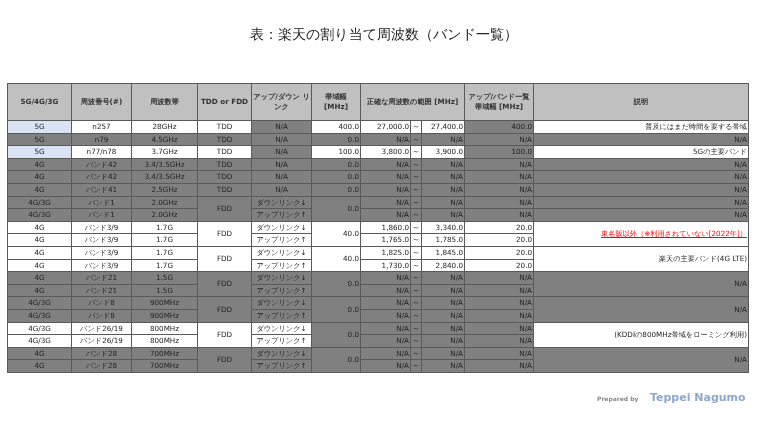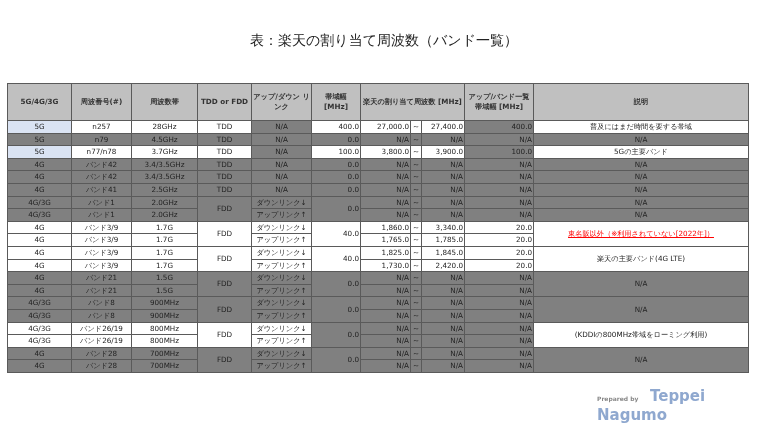--- a/index.html
+++ b/index.html
@@ -1,32 +1,32 @@
 <!DOCTYPE html>
 <html><head>
 <meta charset="utf-8">
 <style>
   html, body { margin:0; padding:0; }
   body { width:768px; height:432px; background:#ffffff; position:relative; overflow:hidden;
          font-family:"DejaVu Sans", sans-serif; color:#222; }
-  .title { position:absolute; left:0; top:32px; width:768px; text-align:center; font-size:14px; color:#222; }
+  .title { position:absolute; left:0; top:26px; width:768px; text-align:center; font-size:14px; color:#222; }
   table { position:absolute; left:7px; top:83px; border-collapse:collapse; table-layout:fixed; font-size:7.2px; }
   td, th { border:1px solid #5a5a5a; padding:0 1px; white-space:nowrap; overflow:hidden; height:11.6px; line-height:11.6px; }
   th { background:#c0c0c0; font-weight:bold; font-size:7.2px; height:36px; line-height:10px; white-space:normal; text-align:center; color:#333; }
   .g { background:#808080; }
   .w { background:#ffffff; }
   .b { background:#dae3f3; }
   .c { text-align:center; }
   .r { text-align:right; }
-  .l { text-align:center; }
+  .l { text-align:right; }
   .tilde { text-align:center; padding:0; }
   .red { color:#ff0000;text-decoration:underline; }
   .credit { position:absolute; left:597px; top:386px; color:#8fa8cf; font-weight:bold; }
   .credit .pb { font-size:6px; color:#888; margin-right:6px; }
-  .credit .nm { font-size:15px; }
+  .credit .nm { font-size:11px; }
 </style>
 </head>
 <body>
 
 <div class="title">表：楽天の割り当て周波数（バンド一覧）</div>
 
 <table>
   <colgroup>
     <col style="width:64px">
       <col style="width:60px">
@@ -41,21 +41,21 @@
       <col style="width:215px">
   </colgroup>
   <tbody>
       <tr>
     <th>5G/4G/3G</th>
     <th>周波番号(#)</th>
     <th>周波数帯</th>
     <th>TDD or FDD</th>
     <th>アップ/ダウン リンク</th>
     <th>帯域幅 [MHz]</th>
-    <th colspan="3">楽天の割り当て周波数 [MHz]</th>
+    <th colspan="3">正確な周波数の範囲 [MHz]</th>
     <th>アップ/バンド一覧 帯域幅 [MHz]</th>
     <th>説明</th>
   </tr>
 
   <tr>
     <td class="b c">5G</td>
     <td class="w c">n257</td>
     <td class="w c">28GHz</td>
     <td class="w c">TDD</td>
     <td class="g c">N/A</td>
@@ -197,21 +197,21 @@
     <td class="w r">20.0</td>
     <td class="w l" rowspan="2">楽天の主要バンド(4G LTE)</td>
   </tr>
   <tr>
     <td class="w c">4G</td>
     <td class="w c">バンド3/9</td>
     <td class="w c">1.7G</td>
     <td class="w c">アップリンク↑</td>
     <td class="w r">1,730.0</td>
     <td class="w tilde">~</td>
-    <td class="w r">2,420.0</td>
+    <td class="w r">2,840.0</td>
     <td class="w r">20.0</td>
   </tr>
 
   <tr>
     <td class="g c">4G</td>
     <td class="g c">バンド21</td>
     <td class="g c">1.5G</td>
     <td class="g c" rowspan="2">FDD</td>
     <td class="g c">ダウンリンク↓</td>
     <td class="g r" rowspan="2">0.0</td>

